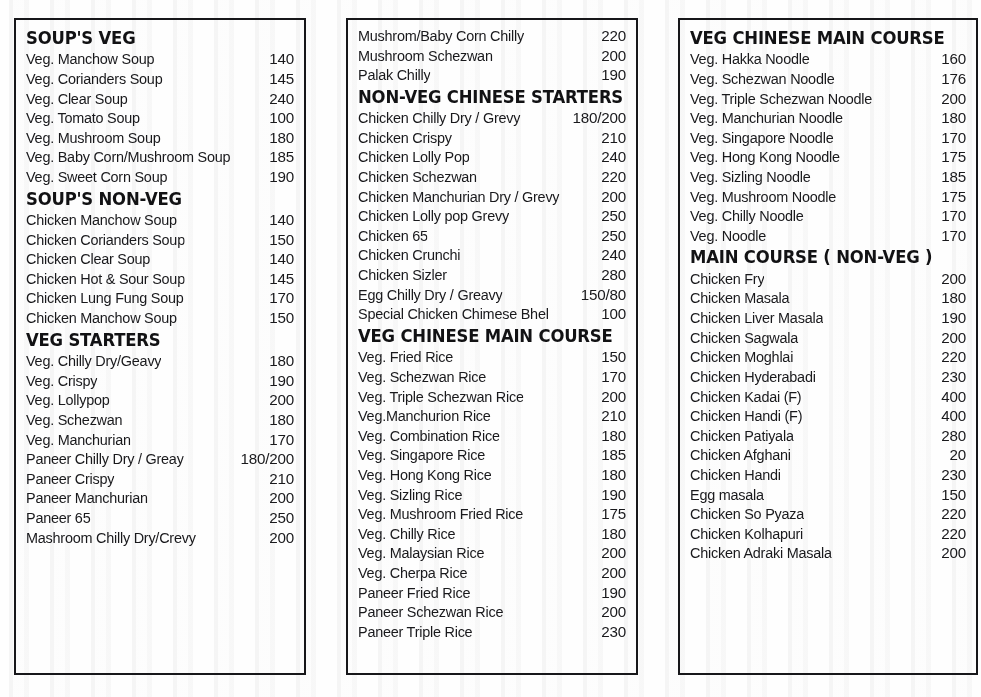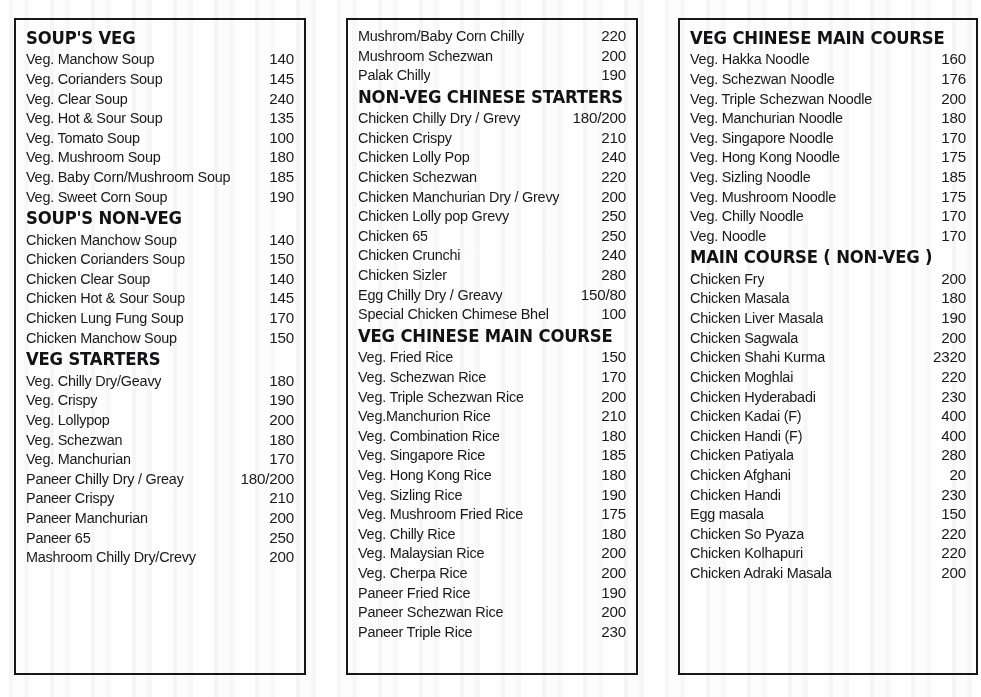--- a/index.html
+++ b/index.html
@@ -113,24 +113,20 @@
       </div>
       <div class="menu-row">
         <span class="item-name">Veg. Corianders Soup</span>
         <span class="item-price">145</span>
       </div>
       <div class="menu-row">
         <span class="item-name">Veg. Clear Soup</span>
         <span class="item-price">240</span>
       </div>
       <div class="menu-row">
-        <span class="item-name">Veg. Hot &amp; Sour Soup</span>
-        <span class="item-price">135</span>
-      </div>
-      <div class="menu-row">
         <span class="item-name">Veg. Tomato Soup</span>
         <span class="item-price">100</span>
       </div>
       <div class="menu-row">
         <span class="item-name">Veg. Mushroom Soup</span>
         <span class="item-price">180</span>
       </div>
       <div class="menu-row">
         <span class="item-name">Veg. Baby Corn/Mushroom Soup</span>
         <span class="item-price">185</span>
@@ -377,24 +373,20 @@
         <span class="item-name">Chicken Masala</span>
         <span class="item-price">180</span>
       </div>
       <div class="menu-row">
         <span class="item-name">Chicken Liver Masala</span>
         <span class="item-price">190</span>
       </div>
       <div class="menu-row">
         <span class="item-name">Chicken Sagwala</span>
         <span class="item-price">200</span>
-      </div>
-      <div class="menu-row">
-        <span class="item-name">Chicken Shahi Kurma</span>
-        <span class="item-price">2320</span>
       </div>
       <div class="menu-row">
         <span class="item-name">Chicken Moghlai</span>
         <span class="item-price">220</span>
       </div>
       <div class="menu-row">
         <span class="item-name">Chicken Hyderabadi</span>
         <span class="item-price">230</span>
       </div>
       <div class="menu-row">

